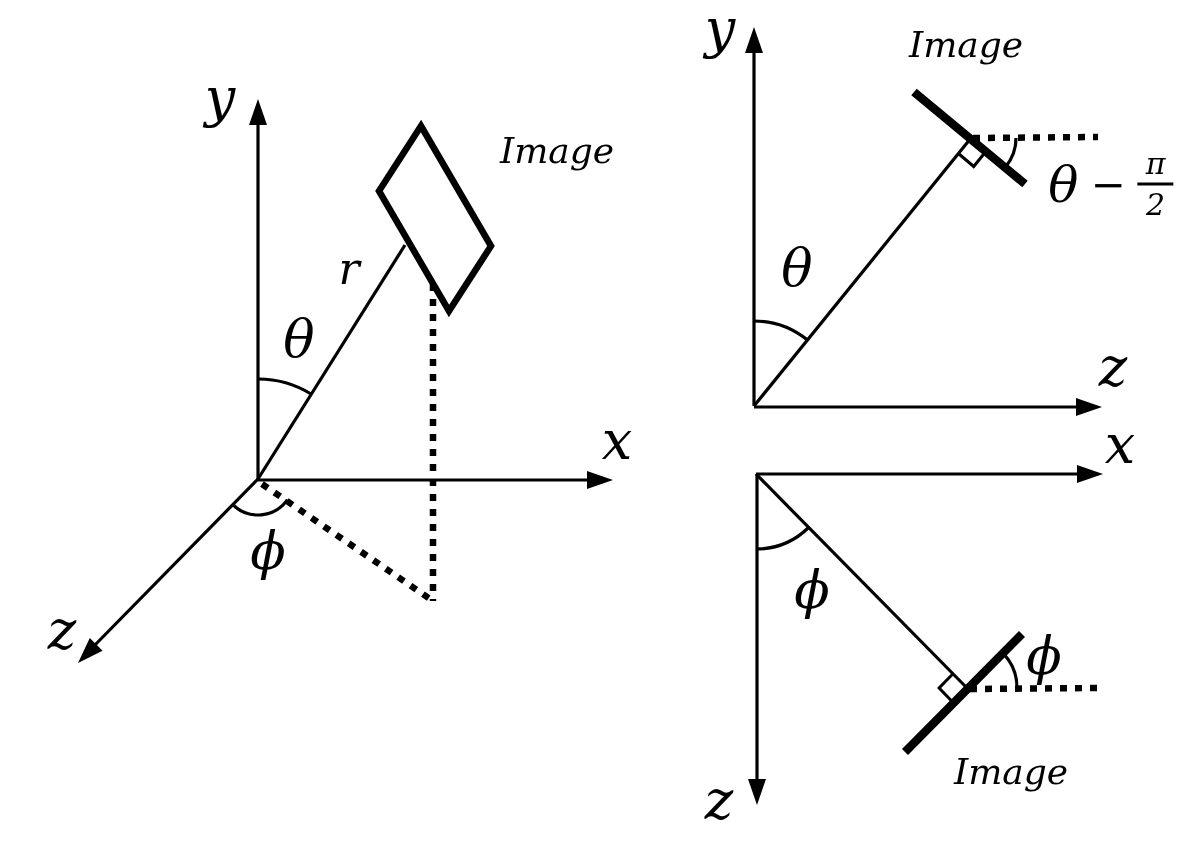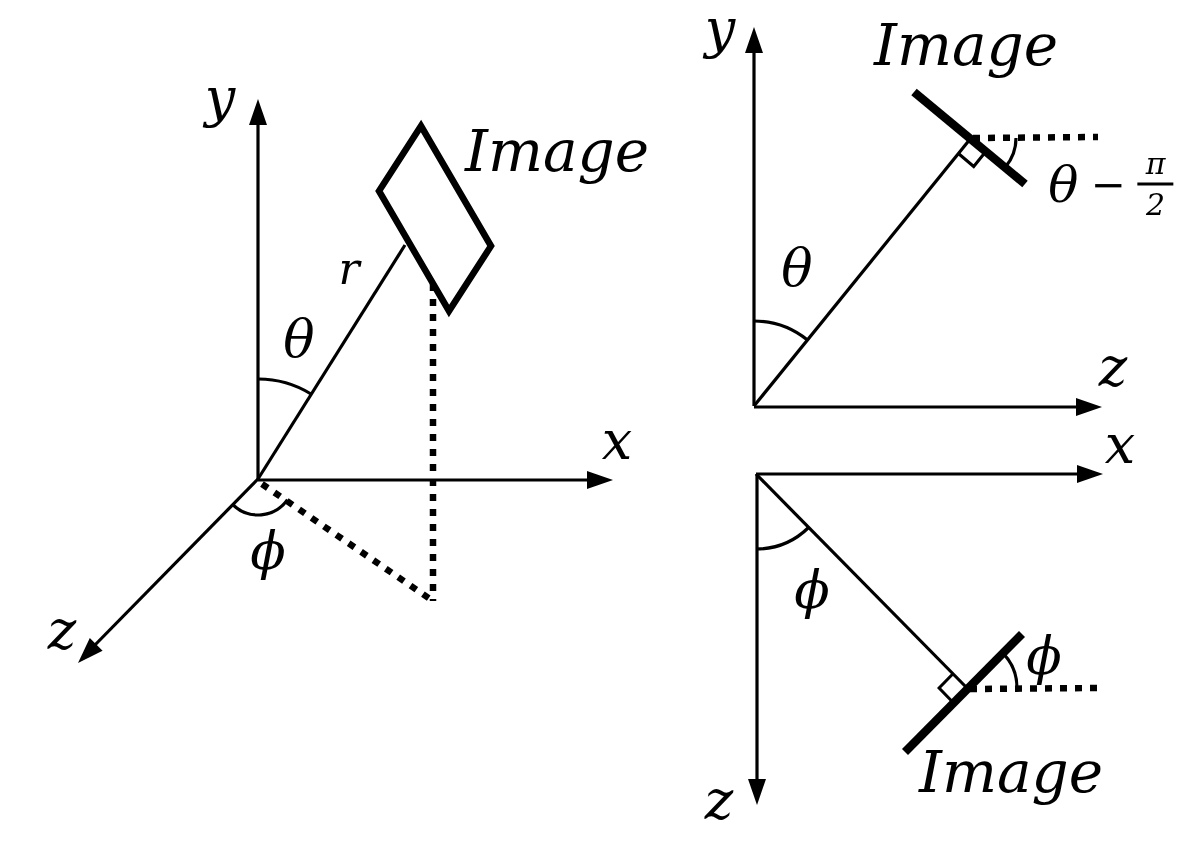--- a/index.html
+++ b/index.html
@@ -16,21 +16,21 @@
     transform:translate(-50%,-50%);
     font-style:italic;
     color:#000;
     line-height:1;
     white-space:nowrap;
     user-select:none;
   }
   .axis-lbl{font-size:54px;}
   .angle-lbl{font-size:52px;}
   .r-lbl{font-size:44px;}
-  .image-lbl{font-size:58px;}
+  .image-lbl{font-size:36px;}
   .expr{
     position:absolute;
     transform:translate(-50%,-50%);
     display:flex;
     align-items:center;
     font-style:italic;
     color:#000;
     line-height:1;
   }
   .expr .expr-theta{font-size:50px;}

